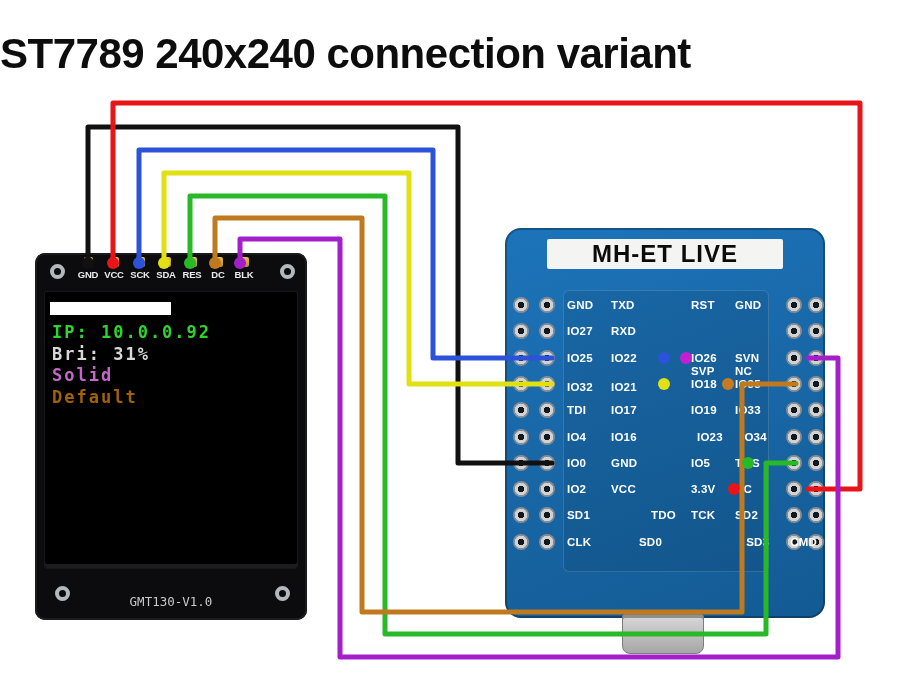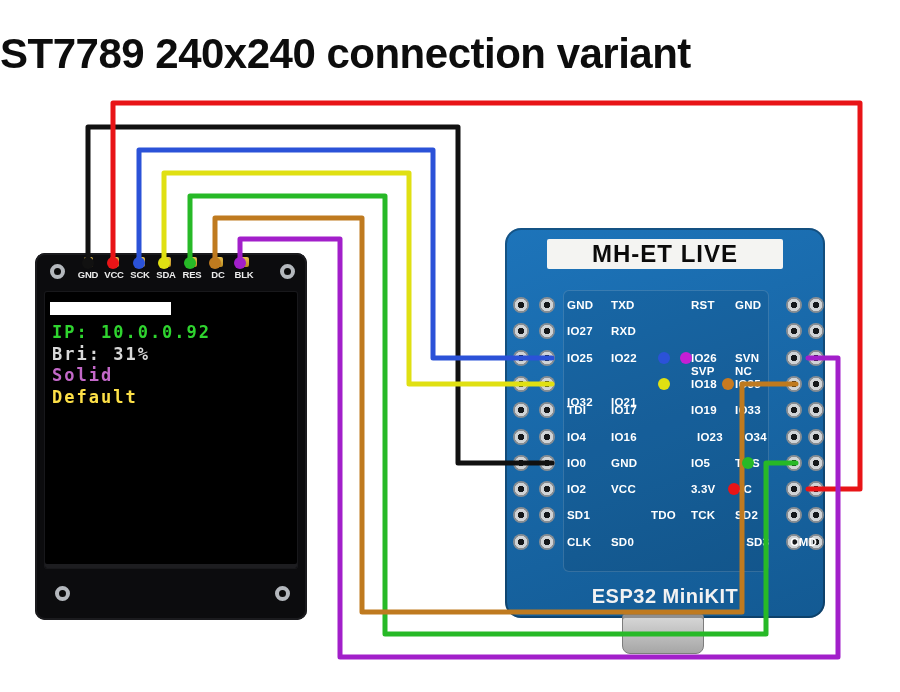--- a/index.html
+++ b/index.html
@@ -89,31 +89,31 @@
           <span class="dpin-label">DC</span>
         </div>
         <div class="dpin">
           <span class="pad"></span>
           <span class="dpin-label">BLK</span>
         </div>
       </div>
 
     <div class="screen">
       <div class="screen-statusbar"></div>
-      <div class="screen-text"><div style="color: rgb(47, 212, 47);">IP: 10.0.0.92</div><div style="color: rgb(216, 216, 216);">Bri: 31%</div><div style="color: rgb(195, 104, 200);">Solid</div><div style="color: #fde047;">Default</div></div>
+      <div class="screen-text"><div style="color: rgb(47, 212, 47);">IP: 10.0.0.92</div><div style="color: rgb(216, 216, 216);">Bri: 31%</div><div style="color: rgb(195, 104, 200);">Solid</div><div style="color: #a16207;">Default</div></div>
     </div>
 
     <div class="silkscreen">
+      <div>GMT130-V1.0</div>
     </div>
   </div>
 
   <div class="esp32">
     <div class="module-area"></div>
     <div class="brand">MH-ET LIVE</div>
-    <div class="board-name">ESP32 MiniKIT</div>
     <div class="usb"></div>
   <div class="pinhole" style="left: 8px; top: 69px;"></div>
       <div class="pinhole" style="left: 34px; top: 69px;"></div>
       <div class="pinhole" style="left: 8px; top: 95.3px;"></div>
       <div class="pinhole" style="left: 34px; top: 95.3px;"></div>
       <div class="pinhole" style="left: 8px; top: 121.6px;"></div>
       <div class="pinhole" style="left: 34px; top: 121.6px;"></div>
       <div class="pinhole" style="left: 8px; top: 147.9px;"></div>
       <div class="pinhole" style="left: 34px; top: 147.9px;"></div>
       <div class="pinhole" style="left: 8px; top: 174.2px;"></div>
@@ -153,21 +153,21 @@
         <span>TXD</span>
       </div>
       <div class="pin-row left" style="top: 96.3px;">
         <span>IO27</span>
         <span>RXD</span>
       </div>
       <div class="pin-row left" style="top: 122.6px;">
         <span>IO25</span>
         <span>IO22</span>
       </div>
-      <div class="pin-row left" style="top: 167px;">
+      <div class="pin-row left" style="top: 152px;">
         <span>IO32</span>
         <span>IO21</span>
       </div>
       <div class="pin-row left" style="top: 175.2px;">
         <span>TDI</span>
         <span>IO17</span>
       </div>
       <div class="pin-row left" style="top: 201.5px;">
         <span>IO4</span>
         <span>IO16</span>
@@ -177,21 +177,21 @@
         <span>GND</span>
       </div>
       <div class="pin-row left" style="top: 254.1px;">
         <span>IO2</span>
         <span>VCC</span>
       </div>
       <div class="pin-row left" style="top: 280.4px; gap: 40px;">
         <span>SD1</span>
         <span>TDO</span>
       </div>
-      <div class="pin-row left" style="top: 306.7px;">
+      <div class="pin-row left" style="top: 306.7px; gap: 28px;">
         <span>CLK</span>
         <span>SD0</span>
       </div>
       <div class="pin-row right" style="top: 70px;">
         <span>RST</span>
         <span>GND</span>
       </div>
       <div class="pin-row right" style="top: 96.3px; margin-top: 40px;">
         <span>SVP</span>
         <span>NC</span>

